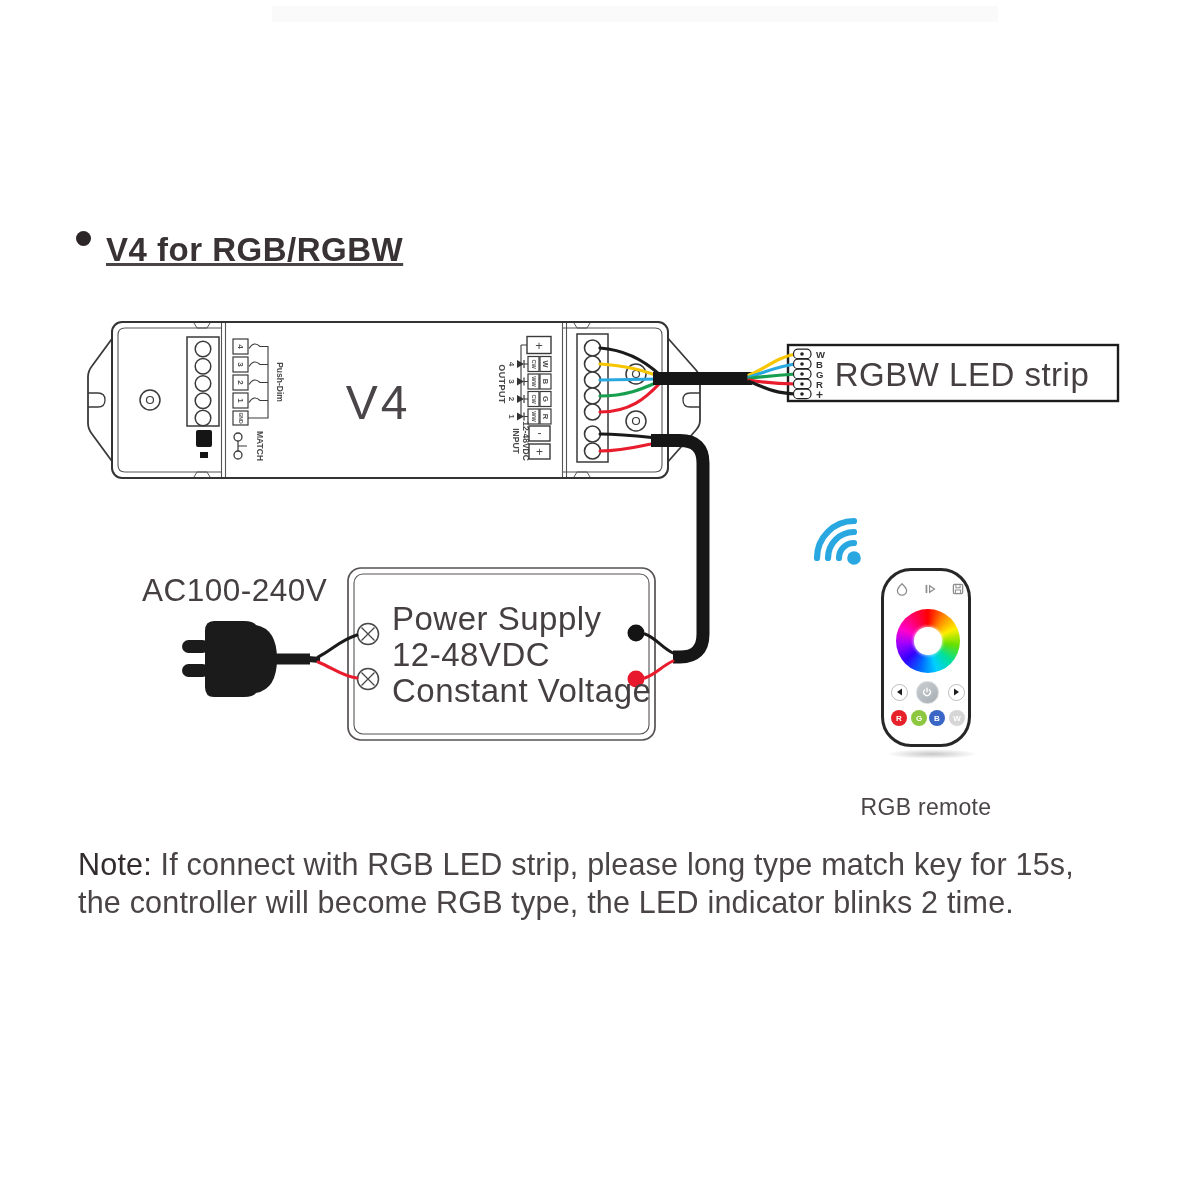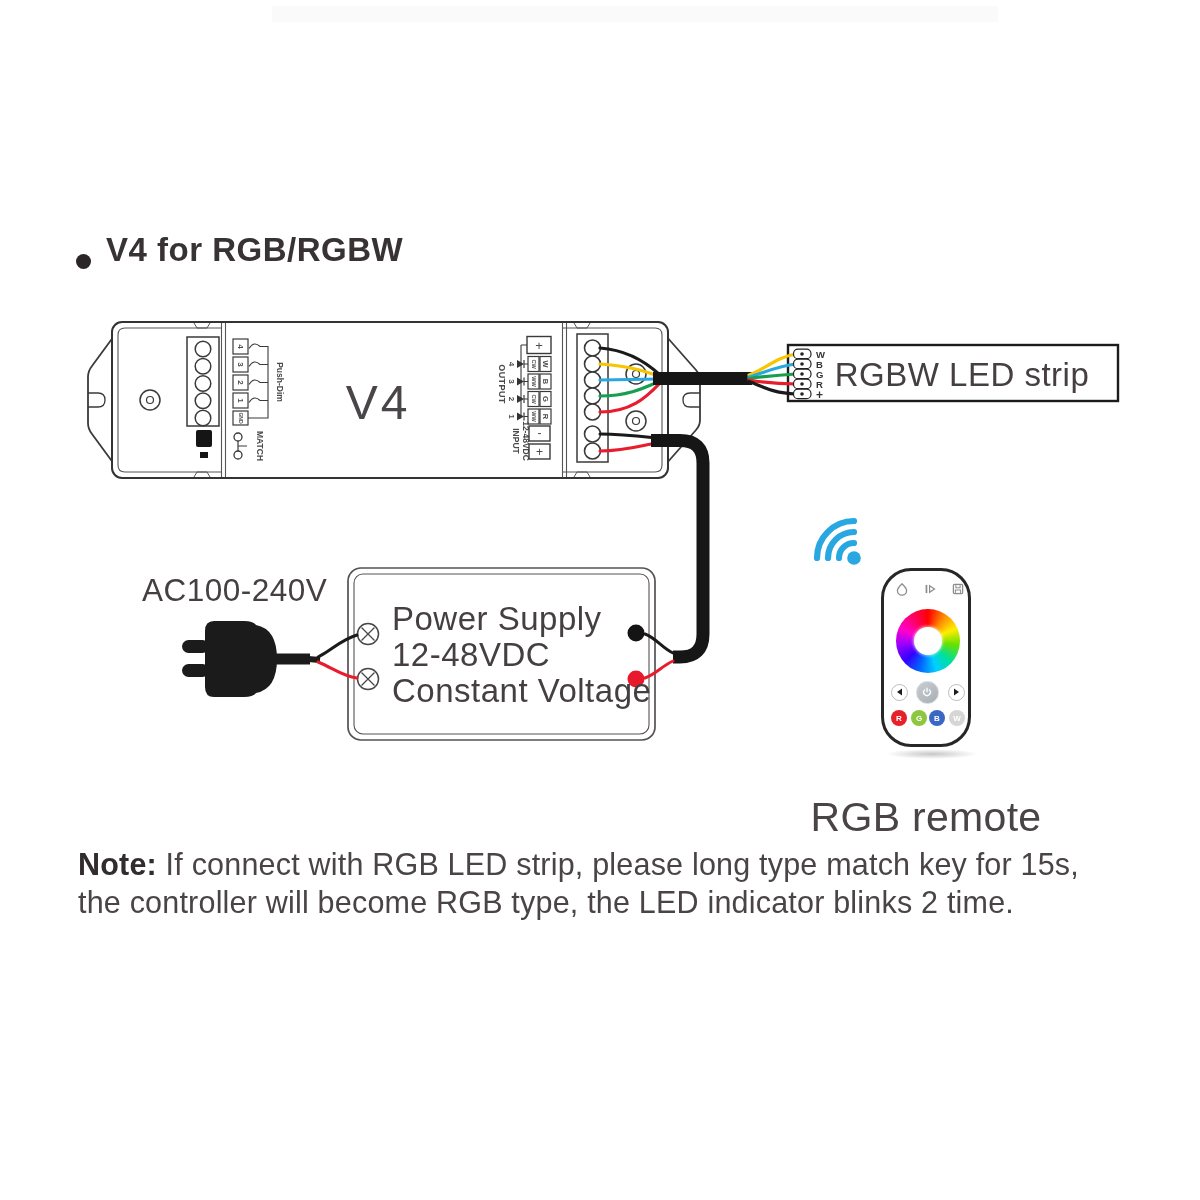--- a/index.html
+++ b/index.html
@@ -1,21 +1,21 @@
 <!DOCTYPE html>
 <html><head>
 <meta charset="utf-8">
 <style>
   html,body{margin:0;padding:0;background:#fff;}
   .canvas{position:relative;width:1200px;height:1200px;background:#fff;overflow:hidden;
           font-family:"Liberation Sans",sans-serif;color:#4a4446;}
   .top-smudge{position:absolute;left:272px;top:6px;width:726px;height:16px;background:#fafafa;}
 
   
-  .title-row{position:absolute;left:76px;top:231px;display:flex;align-items:flex-end;gap:15px;}
+  .title-row{position:absolute;left:76px;top:231px;display:flex;align-items:flex-start;gap:15px;text-decoration:underline;}
   .bullet{width:15px;height:15px;border-radius:50%;background:#2b2527;}
   .title-text{font-size:33px;font-weight:600;color:#393234;letter-spacing:.5px;}
 
   
   .diagram{position:absolute;left:0;top:0;}
 
   svg text{fill:#4a4a4a;}
   .tmid{text-anchor:middle;dominant-baseline:central;}
   .t5{font-size:5px;font-weight:bold;}
   .t55{font-size:5.5px;font-weight:bold;}
@@ -40,26 +40,26 @@
              border-radius:50%;background:#fff;display:flex;align-items:center;justify-content:center;}
   .btn-power{position:absolute;width:23px;height:23px;border-radius:50%;box-sizing:border-box;
              background:linear-gradient(145deg,#c9ced2,#a7aeb3);border:1.5px solid #d4d8da;
              display:flex;align-items:center;justify-content:center;}
   .btn-color{position:absolute;width:16px;height:16px;border-radius:50%;display:flex;align-items:center;
              justify-content:center;font-size:8px;font-weight:bold;color:#fff;}
   .c-r{background:#e6212a;} .c-g{background:#8dc63f;} .c-b{background:#3a67c5;} .c-w{background:#d6d6d6;}
   .remote-shadow{position:absolute;left:886px;top:749px;width:92px;height:10px;border-radius:50%;
                  background:radial-gradient(ellipse at center,rgba(0,0,0,.22),rgba(0,0,0,0) 70%);}
   .remote-caption{position:absolute;left:791px;top:794px;width:270px;text-align:center;
-                  font-size:41px;color:#4a4446;letter-spacing:.3px;}
+                  font-size:23px;color:#4a4446;letter-spacing:.3px;}
 
   
   .note{position:absolute;left:78px;top:846px;width:1080px;font-size:30.5px;line-height:37.6px;
         color:#4a4446;letter-spacing:.2px;}
-  .note .prefix{font-weight:700;color:#322c2e;}
+  .note .prefix{font-weight:400;color:#322c2e;}
 </style>
 </head>
 <body>
 
 <div class="canvas">
   <div class="top-smudge"></div>
 
   <div class="title-row">
     <div class="bullet"></div>
     <div class="title-text">V4 for RGB/RGBW</div>

